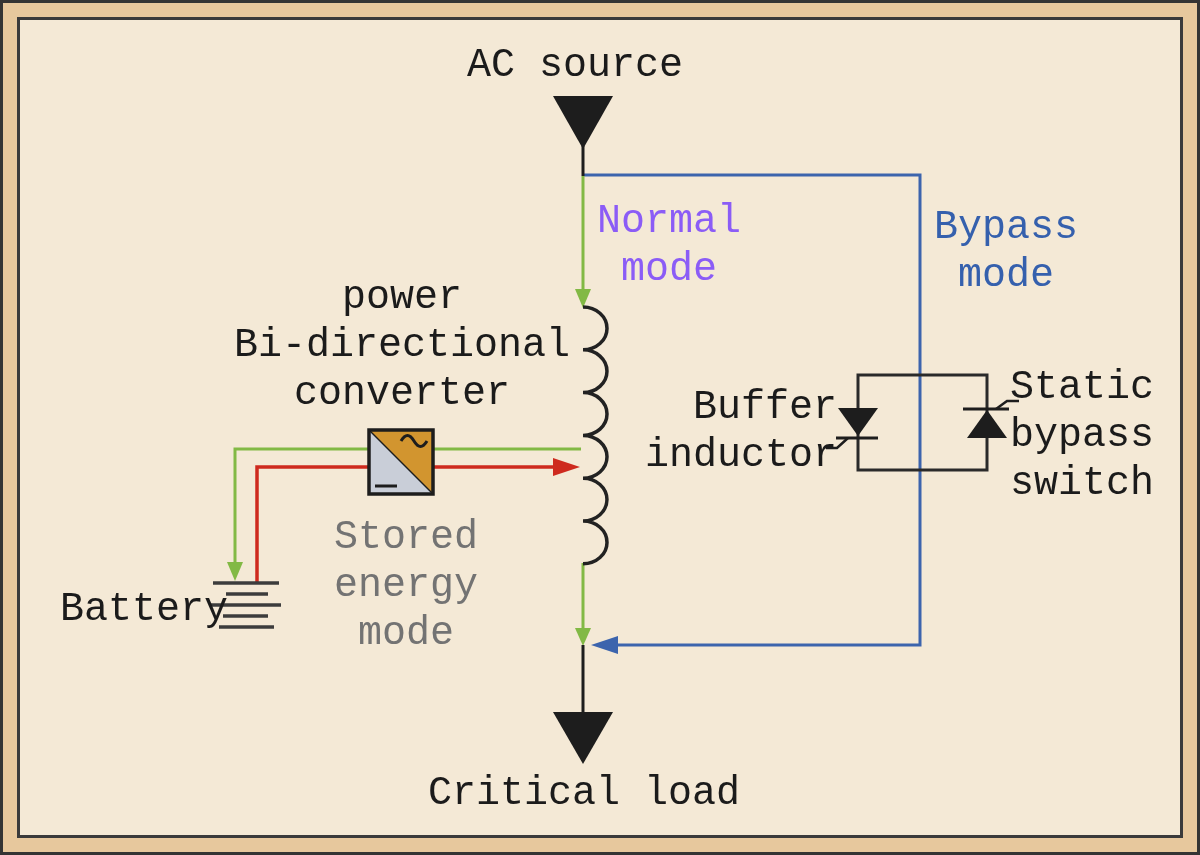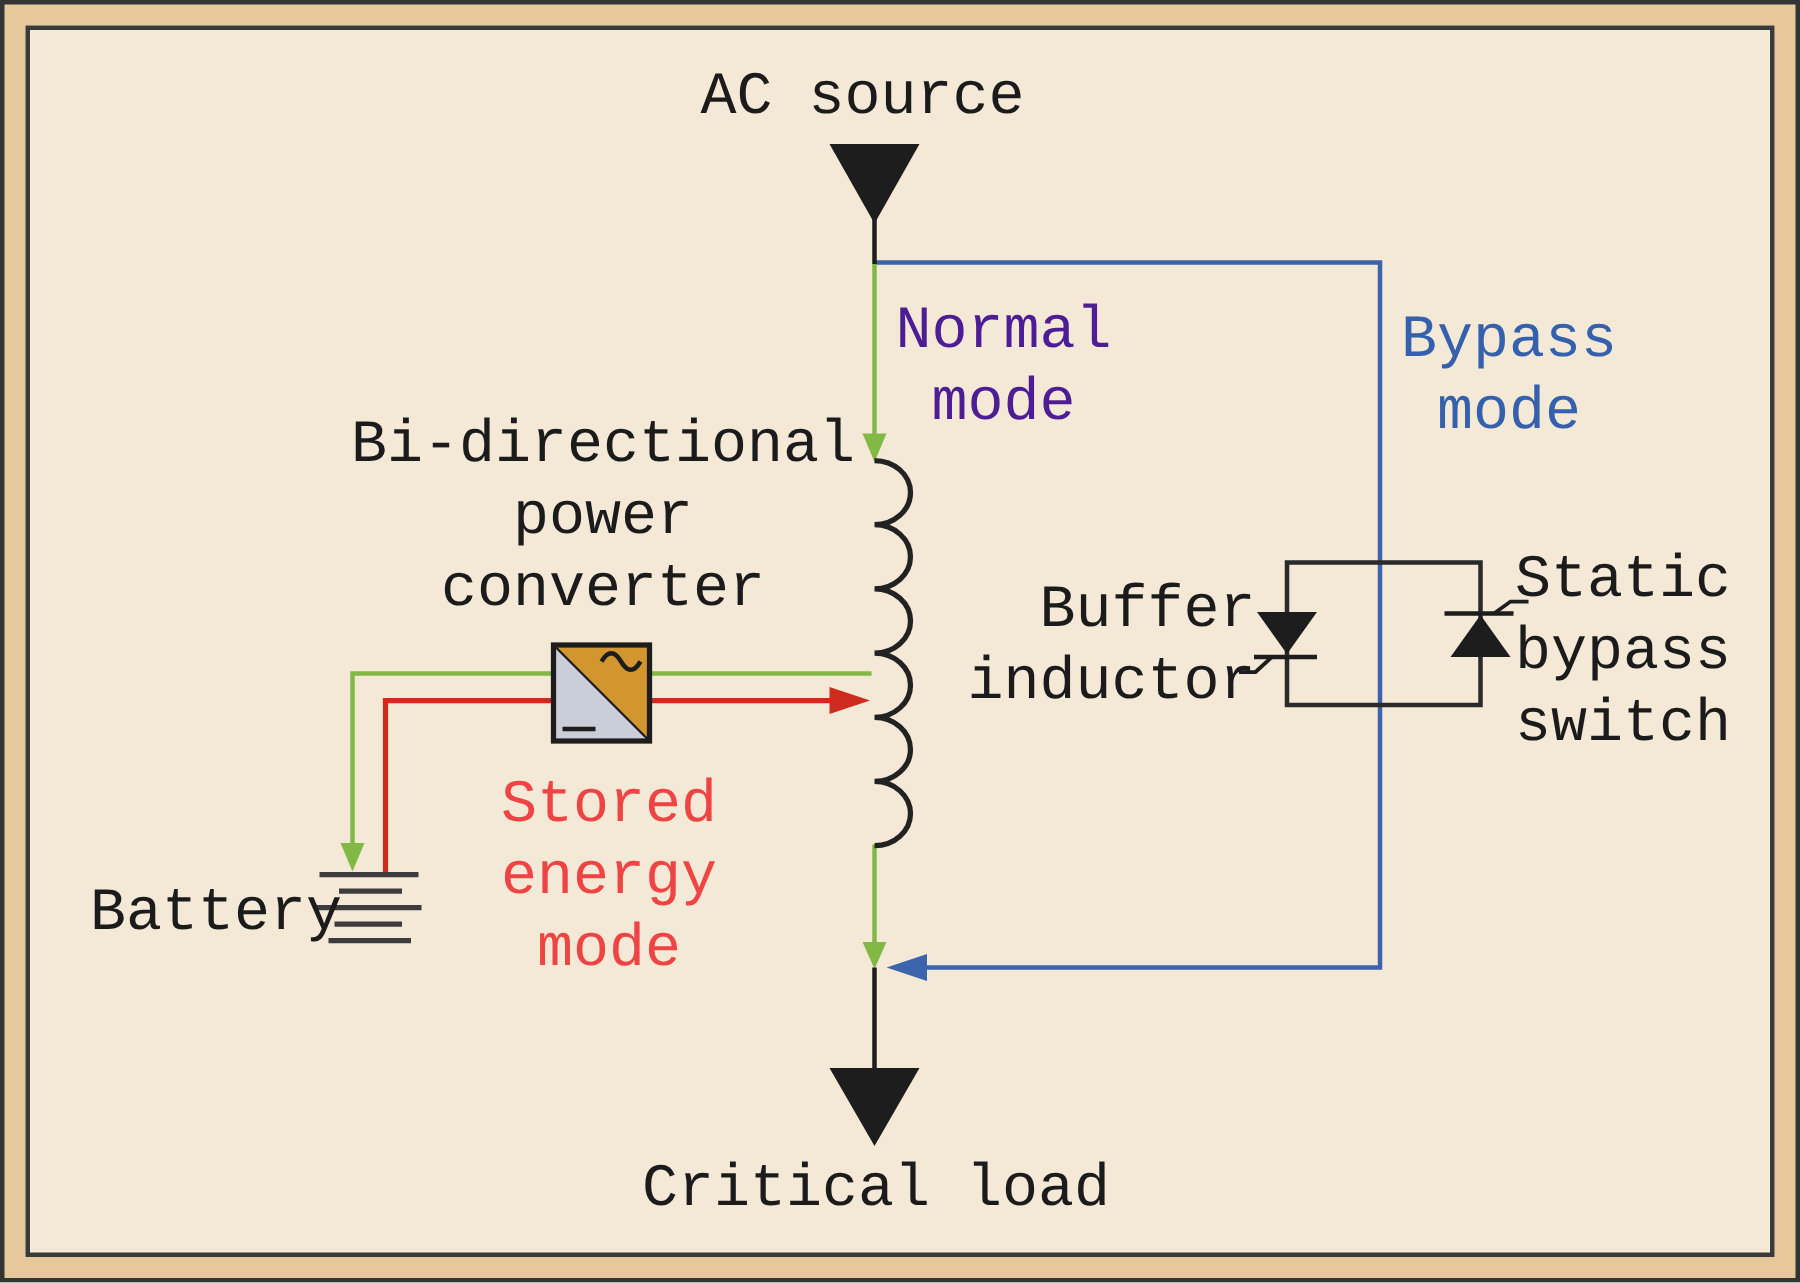--- a/index.html
+++ b/index.html
@@ -18,23 +18,23 @@
     border:3px solid #3a3a3a; box-sizing:border-box;
     background:#f4e9d6;
   }
   .layer { position:absolute; left:0; top:0; }
   .lbl {
     position:absolute; font-size:40px; line-height:48px;
     color:#1b1b1b; white-space:nowrap;
   }
   .lbl span { display:block; }
   .center { transform:translateX(-50%); text-align:center; }
-  .green { color:#4c1d95; }
+  .green { color:#8b5cf6; }
   .blue  { color:#3560ad; }
-  .red   { color:#ef4444; }
+  .red   { color:#737373; }
 </style>
 </head>
 <body>
 
 <div id="canvas">
 
   <div class="frame-outer"></div>
   <div class="frame-inner"></div>
 
   <svg class="layer" width="1200" height="855" viewBox="0 0 1200 855">
@@ -114,22 +114,22 @@
     <span>Normal</span>
     <span>mode</span>
   </div>
 
   <div class="lbl center blue" style="left:1006px; top:204px;">
     <span>Bypass</span>
     <span>mode</span>
   </div>
 
   <div class="lbl center" style="left:402px; top:274px;">
+    <span>power</span>
     <span>Bi-directional</span>
-    <span>power</span>
     <span>converter</span>
   </div>
 
   <div class="lbl" style="left:645px; top:384px;text-align:right;">
     <span>Buffer</span>
     <span>inductor</span>
   </div>
 
   <div class="lbl center" style="left:1082px; top:364px;">
     <span>Static</span>

